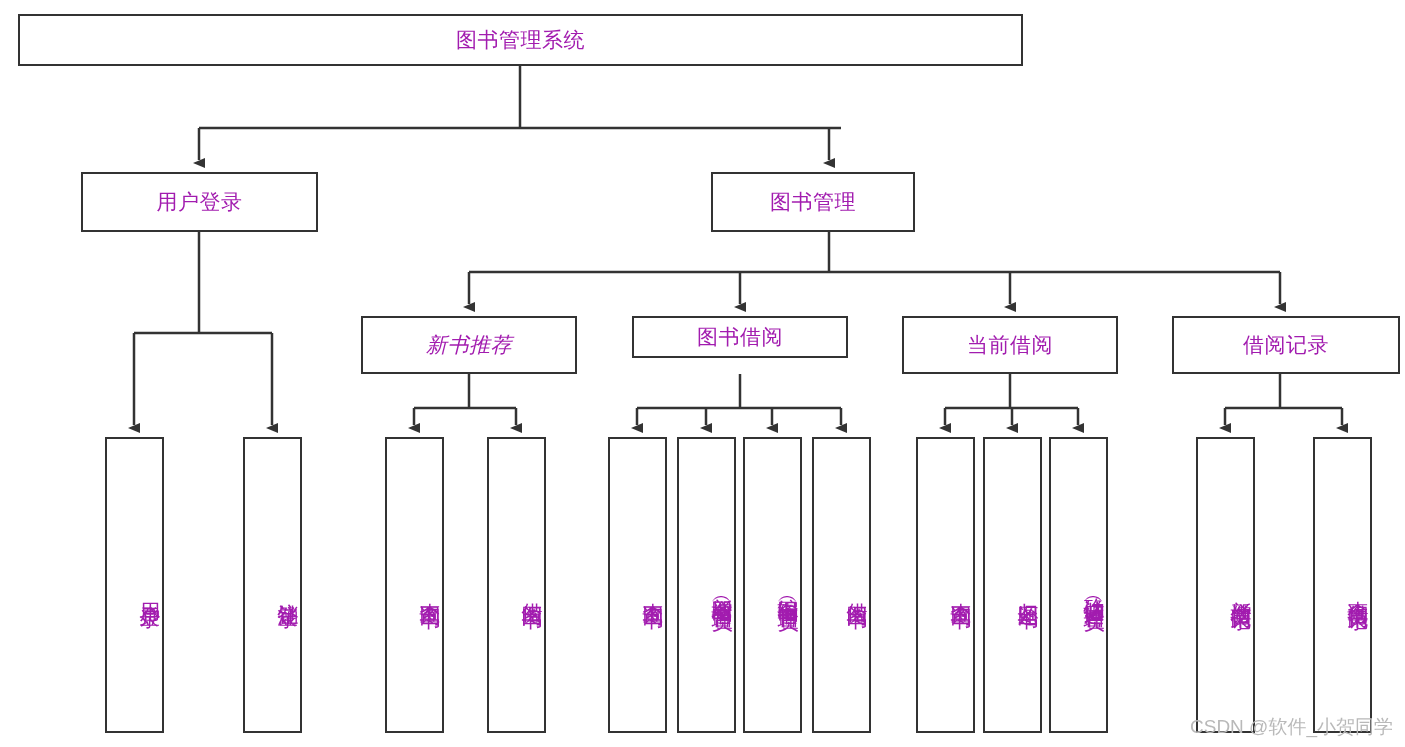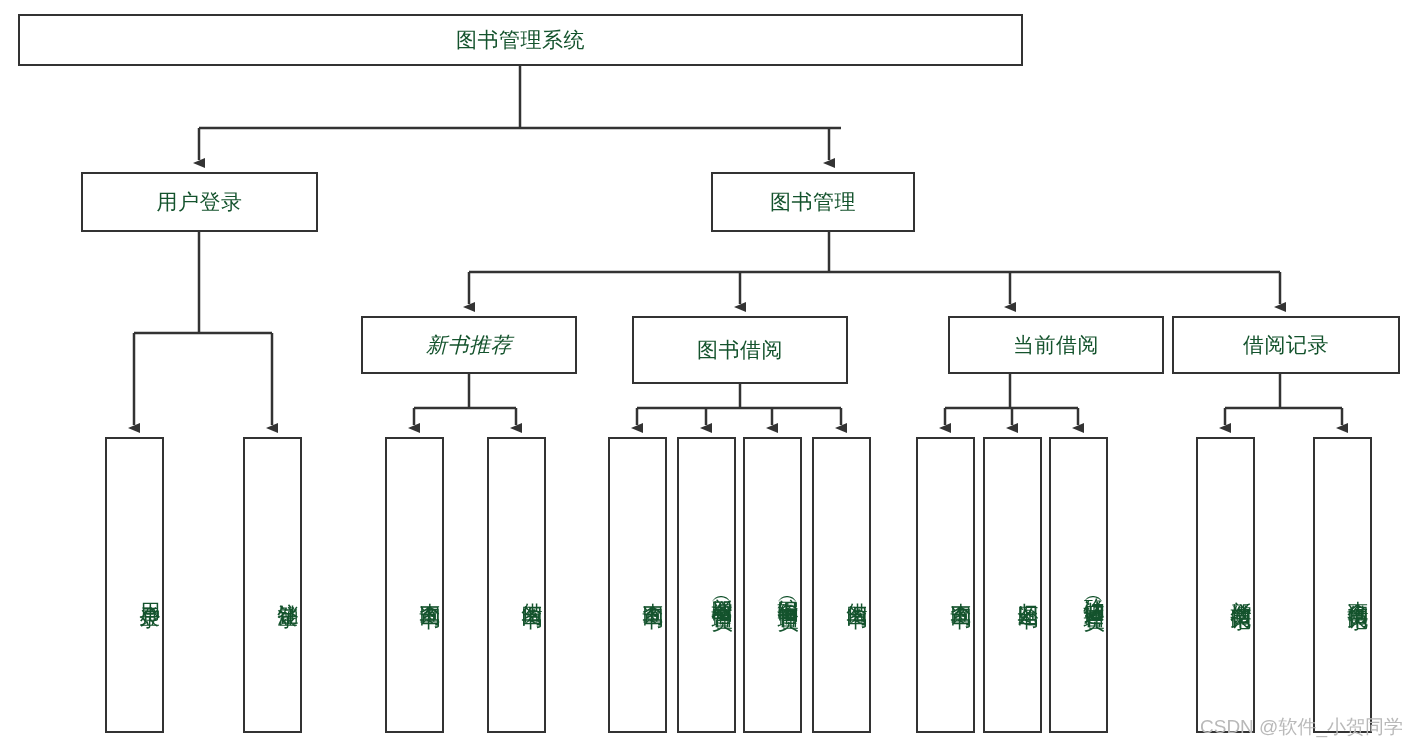--- a/index.html
+++ b/index.html
@@ -25,21 +25,21 @@
     height: 747px;
   }
   .node {
     position: absolute;
     box-sizing: border-box;
     border: 2px solid #333333;
     background: #ffffff;
     display: flex;
     align-items: center;
     justify-content: center;
-    color: #14532d;
+    color: #a21caf;
   }
   .node.horiz {
     font-size: 21px;
     letter-spacing: 0.5px;
   }
   .node.vert {
     writing-mode: vertical-rl;
     text-orientation: upright;
     font-size: 21px;
     letter-spacing: 2px;
@@ -52,21 +52,20 @@
     writing-mode: vertical-rl;
     text-orientation: upright;
     white-space: nowrap;
   }
   .watermark {
     position: absolute;
     font-size: 19px;
     color: #b9b9b9;
     white-space: nowrap;
     user-select: none;
-    margin-left: 10px;
   }
 </style>
 </head>
 <body>
 
 <div id="canvas">
 
   <svg id="edges" viewBox="0 0 1405 747" xmlns="http://www.w3.org/2000/svg">
     <defs>
       <marker id="arrow" markerWidth="10" markerHeight="12" refX="2" refY="6" orient="auto" markerUnits="userSpaceOnUse">
@@ -136,24 +135,24 @@
   <div class="node horiz" style="left:81px; top:172px; width:237px; height:60px;">
     <span class="label">用户登录</span>
   </div>
   <div class="node horiz" style="left:711px; top:172px; width:204px; height:60px;">
     <span class="label">图书管理</span>
   </div>
 
   <div class="node horiz" style="left:361px; top:316px; width:216px; height:58px;font-style:italic;">
     <span class="label">新书推荐</span>
   </div>
-  <div class="node horiz" style="left:632px; top:316px; width:216px; height:68px;">
+  <div class="node horiz" style="left:632px; top:316px; width:216px; height:42px;">
     <span class="label">图书借阅</span>
   </div>
-  <div class="node horiz" style="left:902px; top:316px; width:216px; height:58px;margin-left:46px;">
+  <div class="node horiz" style="left:902px; top:316px; width:216px; height:58px;">
     <span class="label">当前借阅</span>
   </div>
   <div class="node horiz" style="left:1172px; top:316px; width:228px; height:58px;">
     <span class="label">借阅记录</span>
   </div>
 
   <div class="node vert" style="left:105px; top:437px; width:59px; height:296px;">
     <span class="label">用户登录</span>
   </div>
   <div class="node vert" style="left:243px; top:437px; width:59px; height:296px;">

